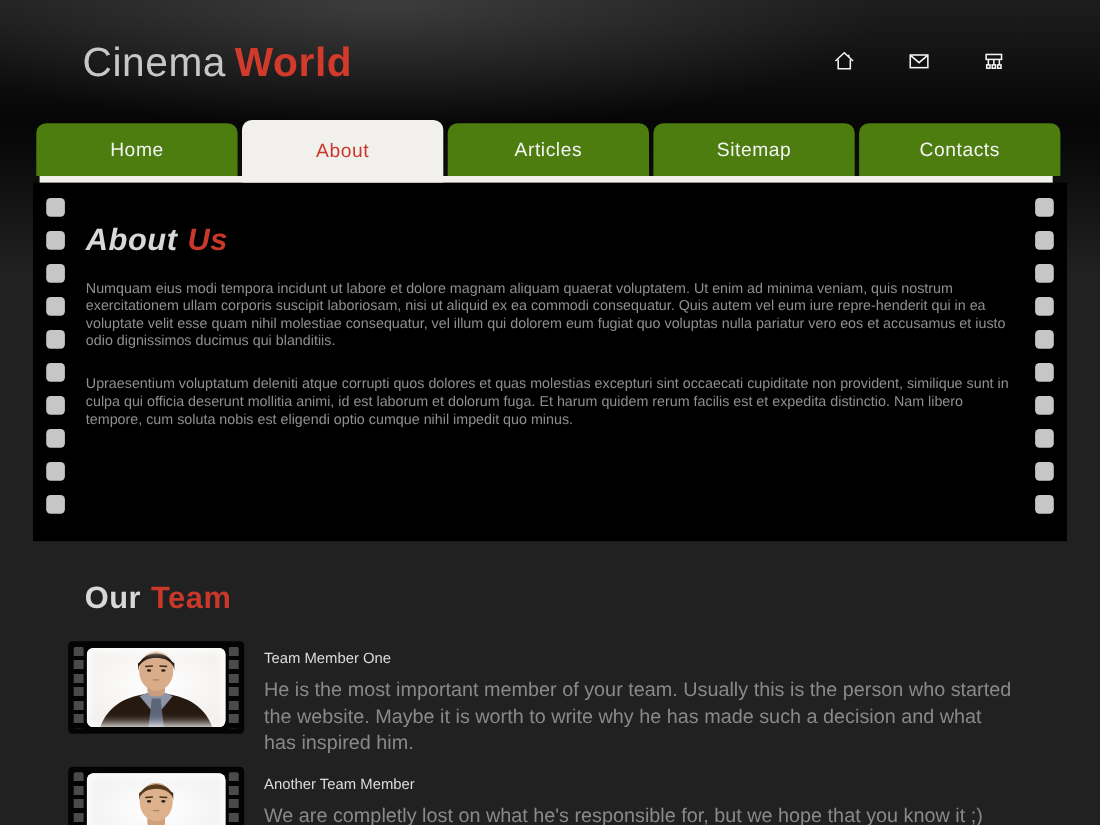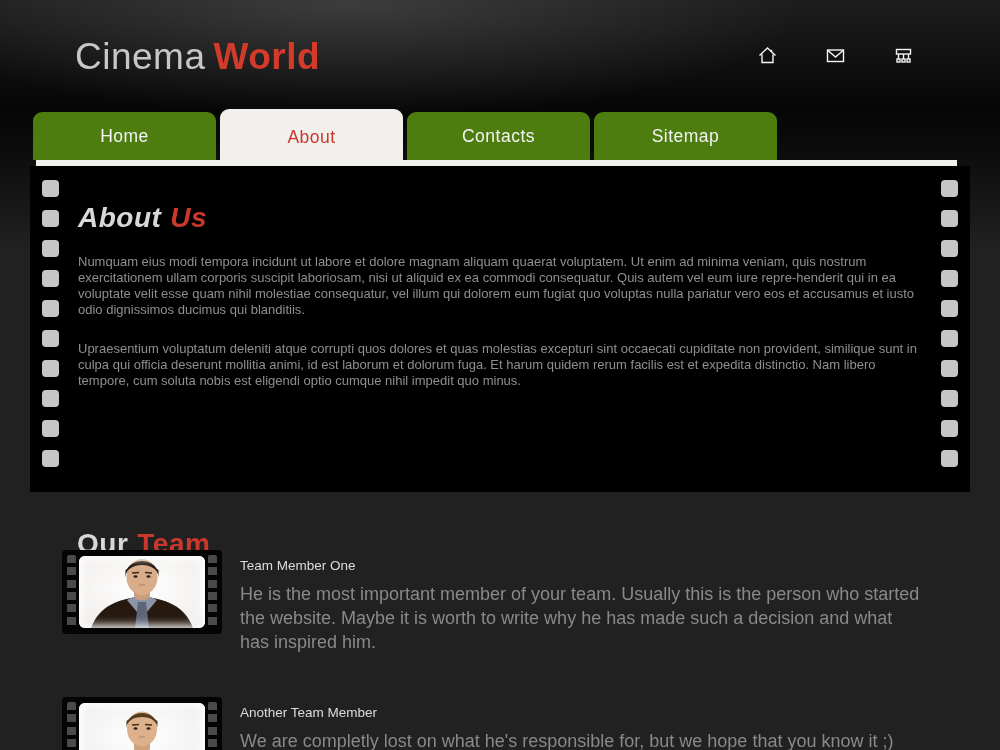--- a/index.html
+++ b/index.html
@@ -42,21 +42,21 @@
   .perfs i { display:block; width:17px; height:17px; border-radius:4px; background:#c6c6c6; margin-bottom:13px; }
   .section-title { position:absolute; font-size:28px; letter-spacing:0.5px; }
   .section-title .t-a { color:#d8d8d8; }
   .section-title .t-b { color:#c9382b; font-weight:bold; margin-left:9px; }
   .about-title { left:48px; top:36px;font-style:italic; }
   .about-text { position:absolute; left:48px; top:88px; width:840px; }
   .about-text p { color:#8f8f8f; font-size:13px; line-height:16px; margin-bottom:23px; }
   
   .team-title { left:77px; top:528px; }
   .member { position:absolute; left:62px; }
-  .member.m1 { top:550px; } .member.m2 { top:697px; }
+  .member.m1 { top:583px; } .member.m2 { top:697px; }
   .frame { position:relative; width:160px; height:84px; background:#040404; border-radius:4px; }
   .strip { position:absolute; top:5px; bottom:5px; width:9px; border-radius:2px;
            background:repeating-linear-gradient(180deg, #4a4a4a 0 8px, rgba(0,0,0,0) 8px 12.3px); }
   .strip.sl { left:5px; } .strip.sr { right:5px; }
   .photo { position:absolute; left:17px; top:6px; width:126px; height:72px; border-radius:6px;
            overflow:hidden; background:#fff; }
   .photo svg { display:block; width:126px; height:72px; }
   .photo .vig { position:absolute; inset:0; border-radius:6px; box-shadow:inset 0 0 9px 3px rgba(255,255,255,0.95); }
   .mtext { position:absolute; left:178px; top:8px; width:680px; }
   .mname { color:#dcdcdc; font-size:13.5px; margin-bottom:9px; }
@@ -95,22 +95,23 @@
         <rect x="4" y="14" width="3" height="3"></rect>
         <rect x="9" y="14" width="3" height="3"></rect>
         <rect x="14" y="14" width="3" height="3"></rect>
       </svg>
     </a>
   </div>
 
   <nav class="tabs">
     <a class="tab">Home</a>
     <a class="tab active">About</a>
+    <a class="tab">Articles</a>
+    <a class="tab">Sitemap</a>
     <a class="tab">Contacts</a>
-    <a class="tab">Sitemap</a>
   </nav>
   <div class="tabbar"></div>
 
   <section class="filmbox">
     <div class="perfs left">
       <i></i>
         <i></i>
         <i></i>
         <i></i>
         <i></i>

